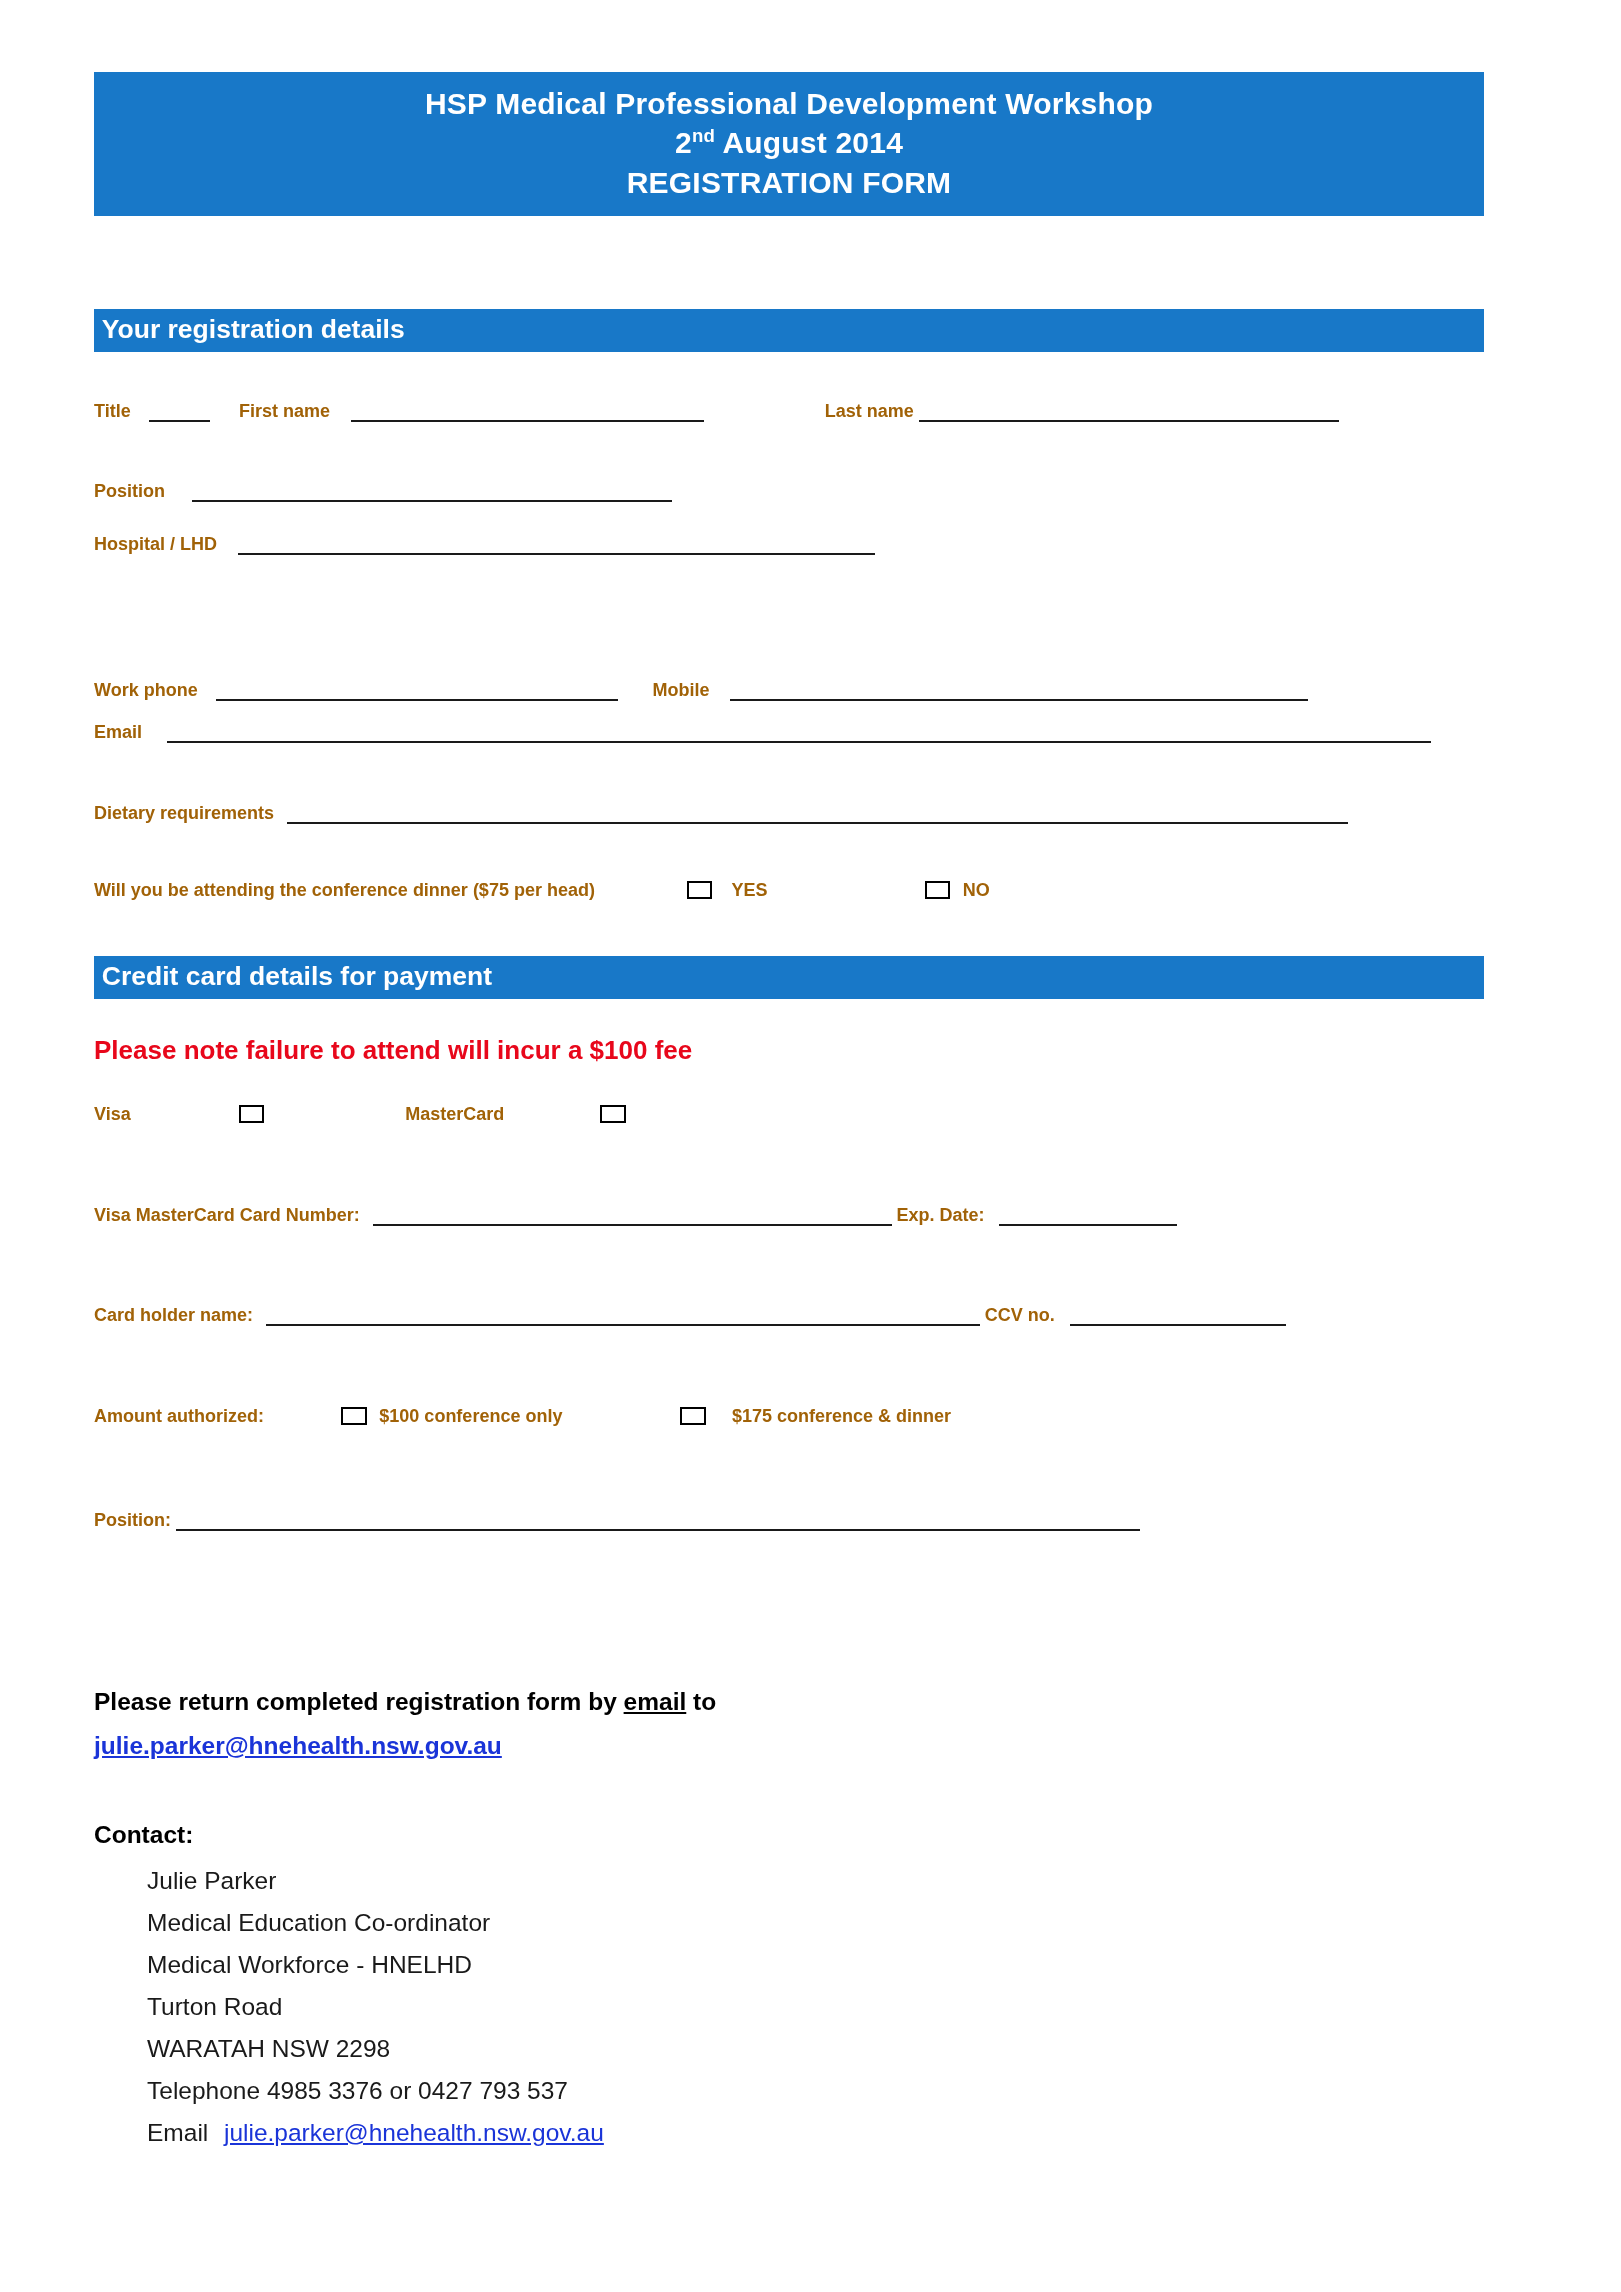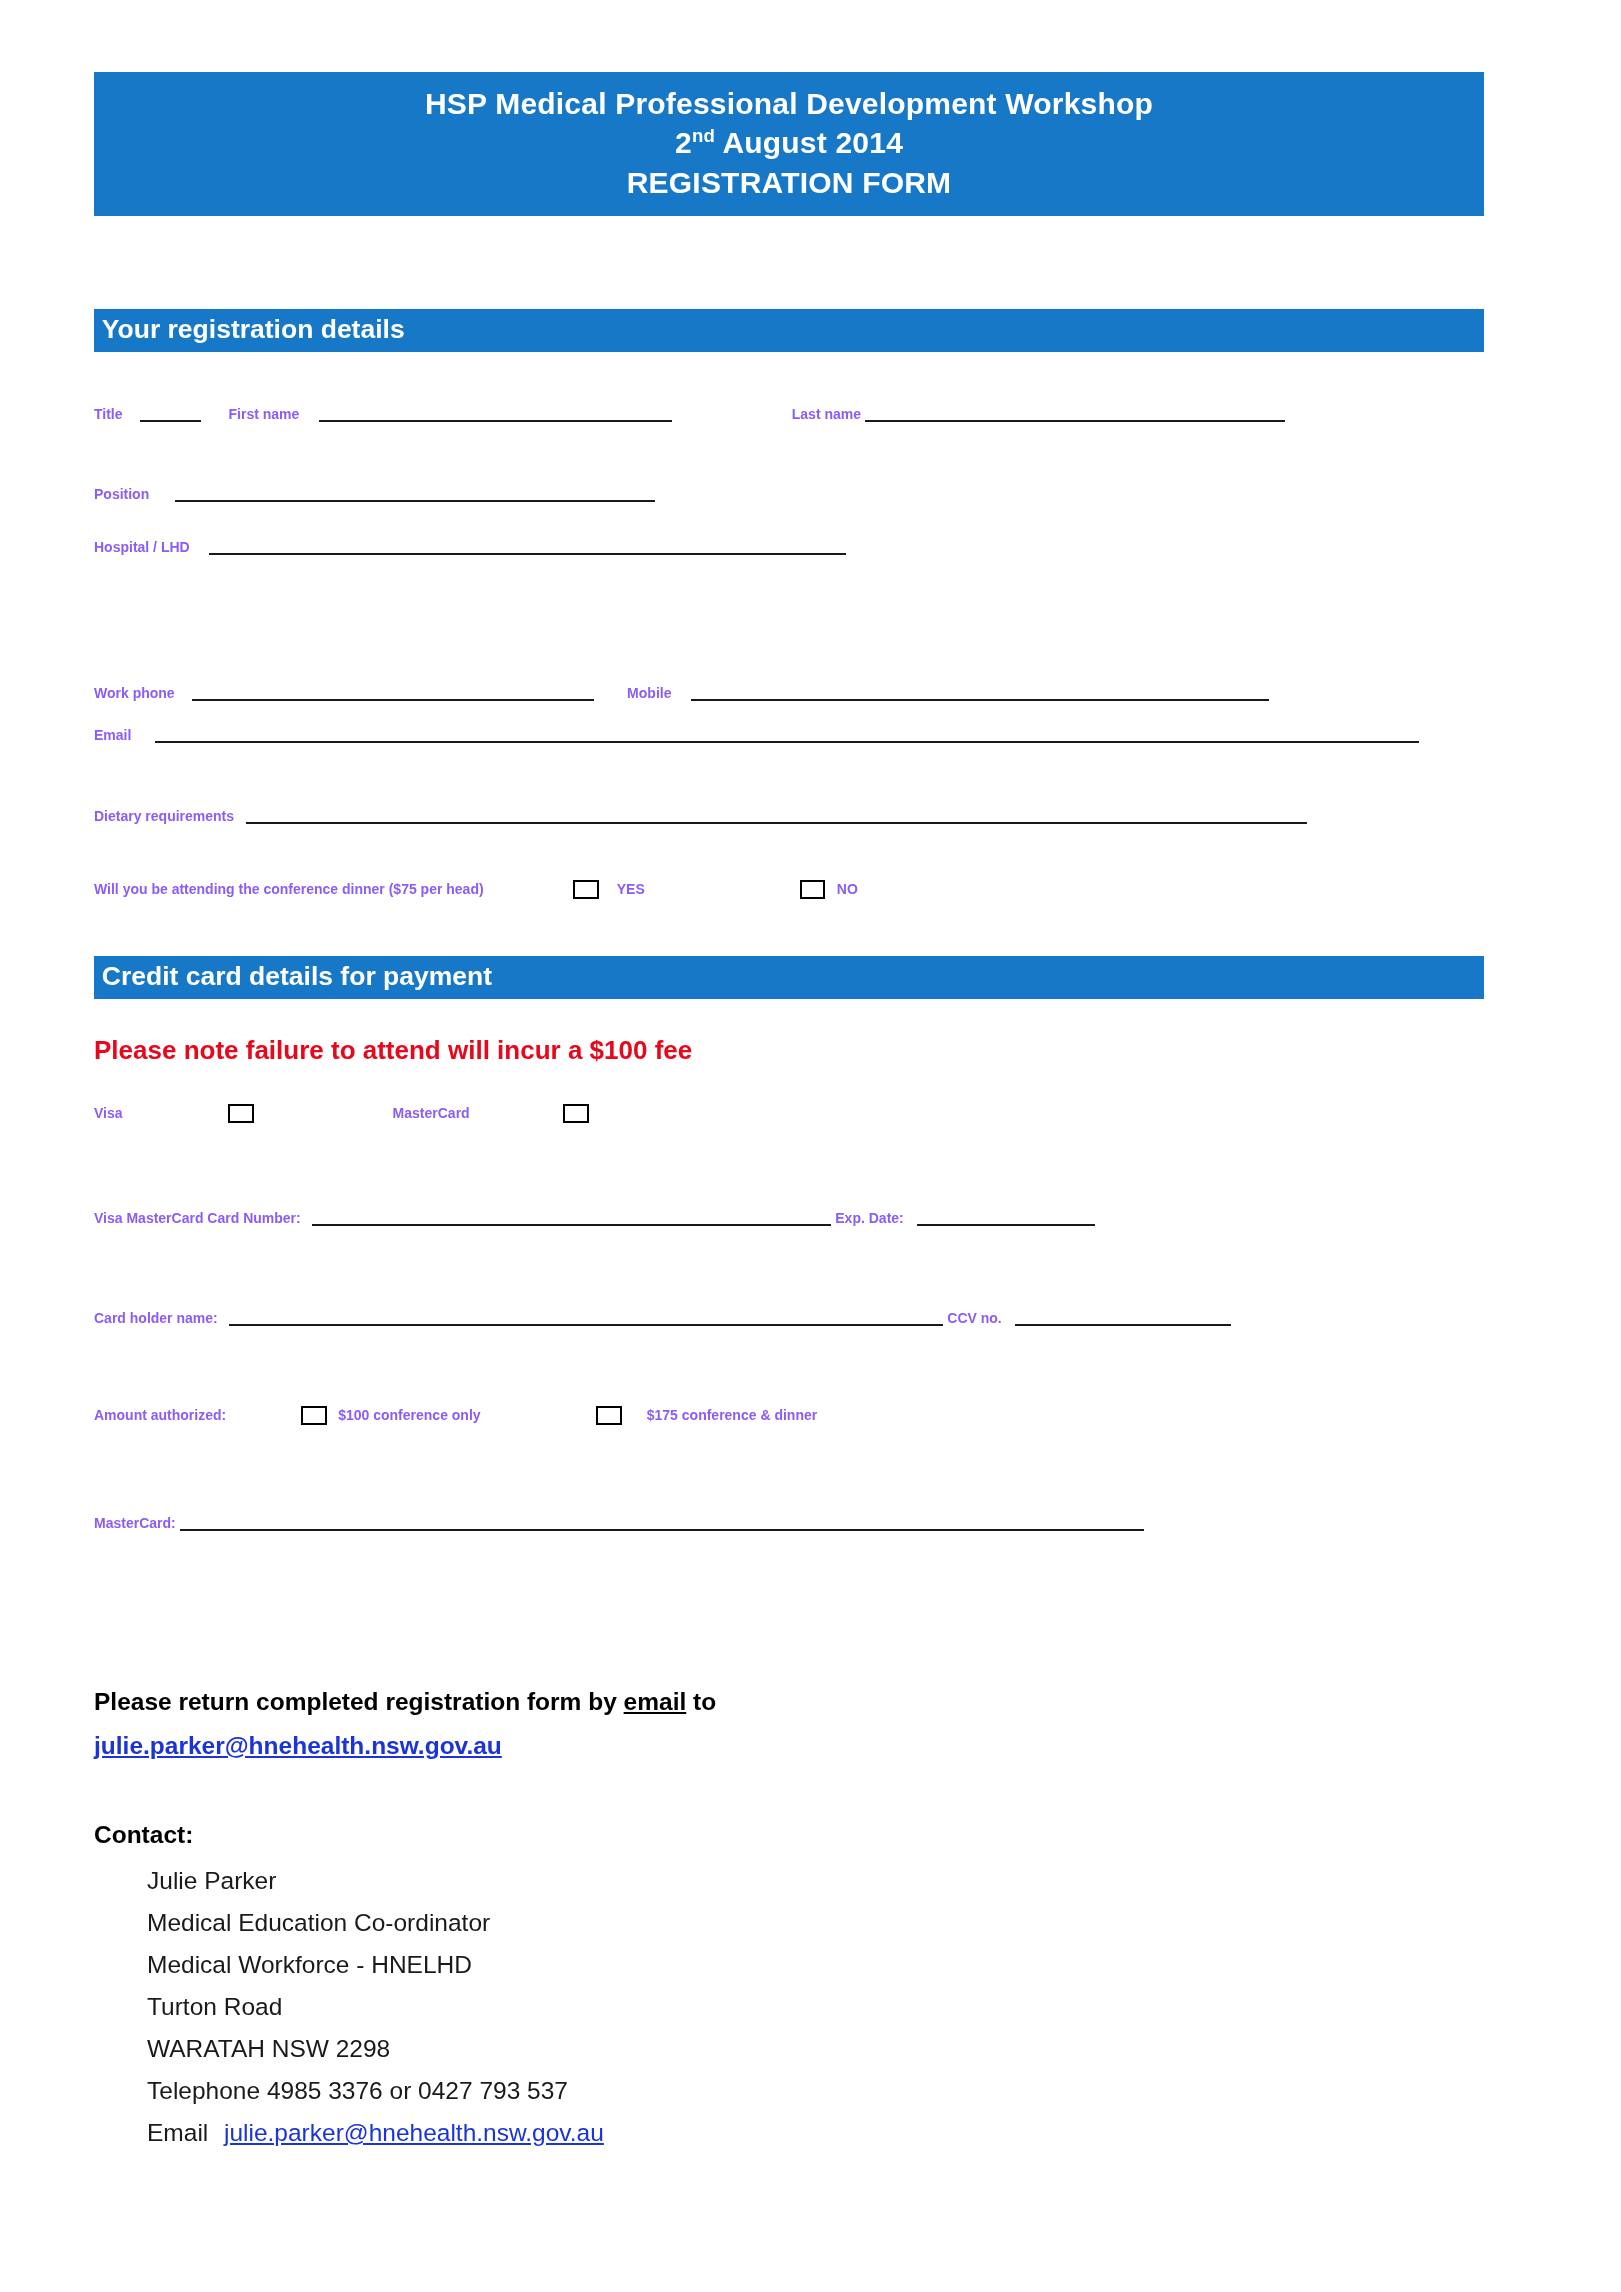--- a/index.html
+++ b/index.html
@@ -56,24 +56,24 @@
     font-weight: bold;
     padding: 4.9px 0 6.9px 7.8px;
     box-sizing: border-box;
     left: 94px;
     width: 1390px;
   }
 
   
   .row {
     position: absolute;
-    font-size: 14px;
-    font-weight: bold;
-    white-space: nowrap;
-    color: #8b5cf6;
+    font-size: 18px;
+    font-weight: bold;
+    white-space: nowrap;
+    color: #a16207;
   }
   .lbl { display: inline-block; }
   .rule {
     display: inline-block;
     border-bottom: 2px solid #1a1a1a;
     vertical-align: bottom;
     height: 19.6px;
   }
   .note-red {
     position: absolute;
@@ -212,21 +212,21 @@
     <span class="lbl">Amount authorized:</span>
     <span style="display:inline-block; width:67px;"></span>
     <span class="cbox"></span>
     <span class="lbl" style="margin-left:7.8px;">$100 conference only</span>
     <span style="display:inline-block; width:108px;"></span>
     <span class="cbox"></span>
     <span class="lbl" style="margin-left:21px;">$175 conference &amp; dinner</span>
   </div>
 
   <div class="row" style="left:94px; top:1509px;">
-    <span class="lbl">MasterCard:</span>
+    <span class="lbl">Position:</span>
     <span class="rule" style="width:964px;"></span>
   </div>
 
 
   <div class="footer-block bold" style="left:94px; top:1688px;"><span>Please return completed registration form by </span><span class="u">email</span><span> to</span></div>
 
   <div class="footer-block" style="left:94px; top:1732px;"><a class="link" href="#">julie.parker@hnehealth.nsw.gov.au</a></div>
 
   <div class="footer-block bold" style="left:94px; top:1821px;">Contact:</div>
 

